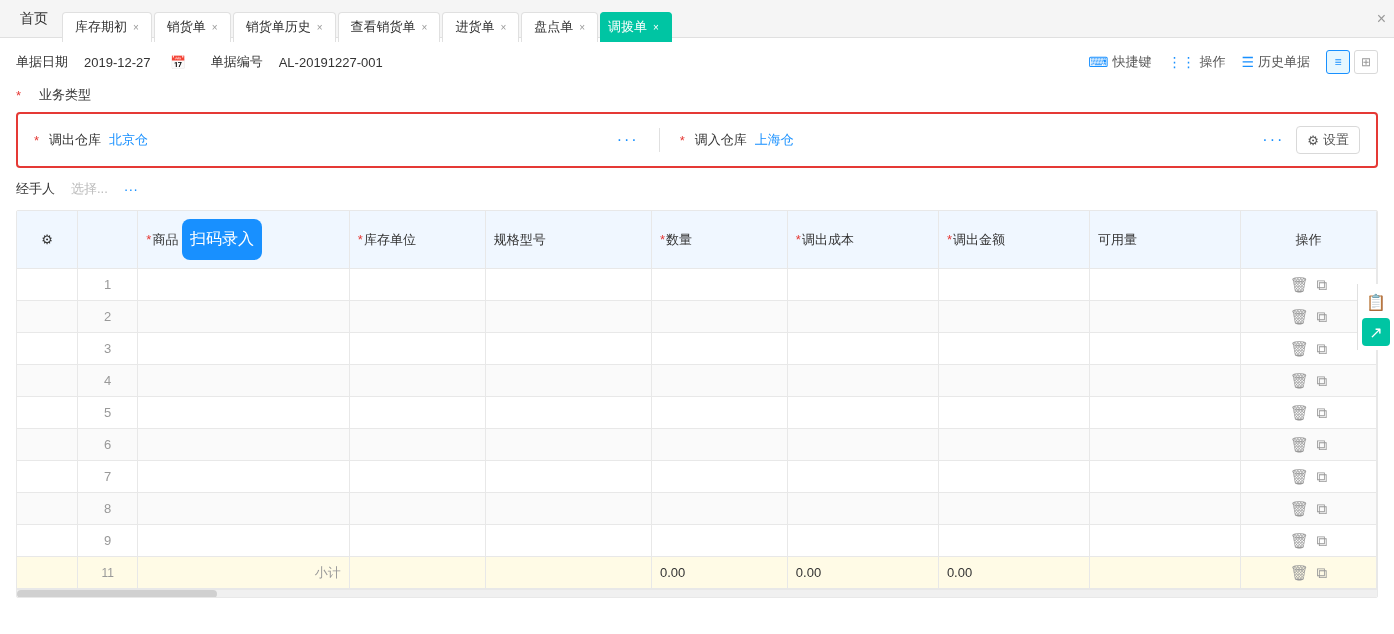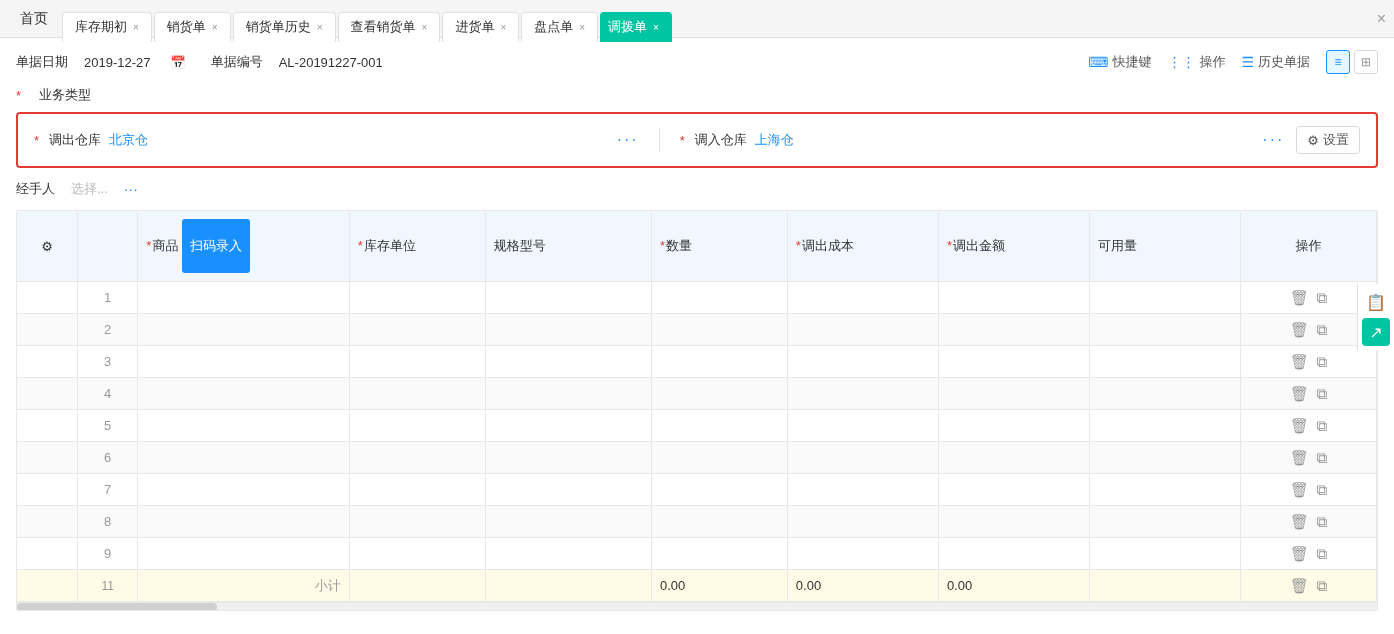--- a/index.html
+++ b/index.html
@@ -68,22 +68,22 @@
     .col-product { width: 140px; }
     .col-unit { width: 90px; }
     .col-spec { width: 110px; }
     .col-qty { width: 90px; }
     .col-cost { width: 100px; }
     .col-amount { width: 100px; }
     .col-avail { width: 100px; }
     .col-action { width: 90px; text-align: center; }
 
     .barcode-btn {
-      background: #1890ff; color: #fff; border: none; border-radius: 3px;
-      padding: 18px 8px; font-size: 13px; cursor: pointer;
+      background: #1890ff; color: #fff; border: none; border-radius: 8px;
+      padding: 10px 8px; font-size: 16px; cursor: pointer;
     }
     .required-col { color: #e53935; margin-right: 1px; }
     .action-icon { color: #999; cursor: pointer; font-size: 15px; margin: 0 2px; }
 
     
     .right-sidebar {
       position: fixed; right: 0; top: 50%; transform: translateY(-50%);
       display: flex; flex-direction: column; gap: 2px; padding: 4px;
       background: #fff; border-left: 1px solid #e0e0e0; z-index: 10;
     }

